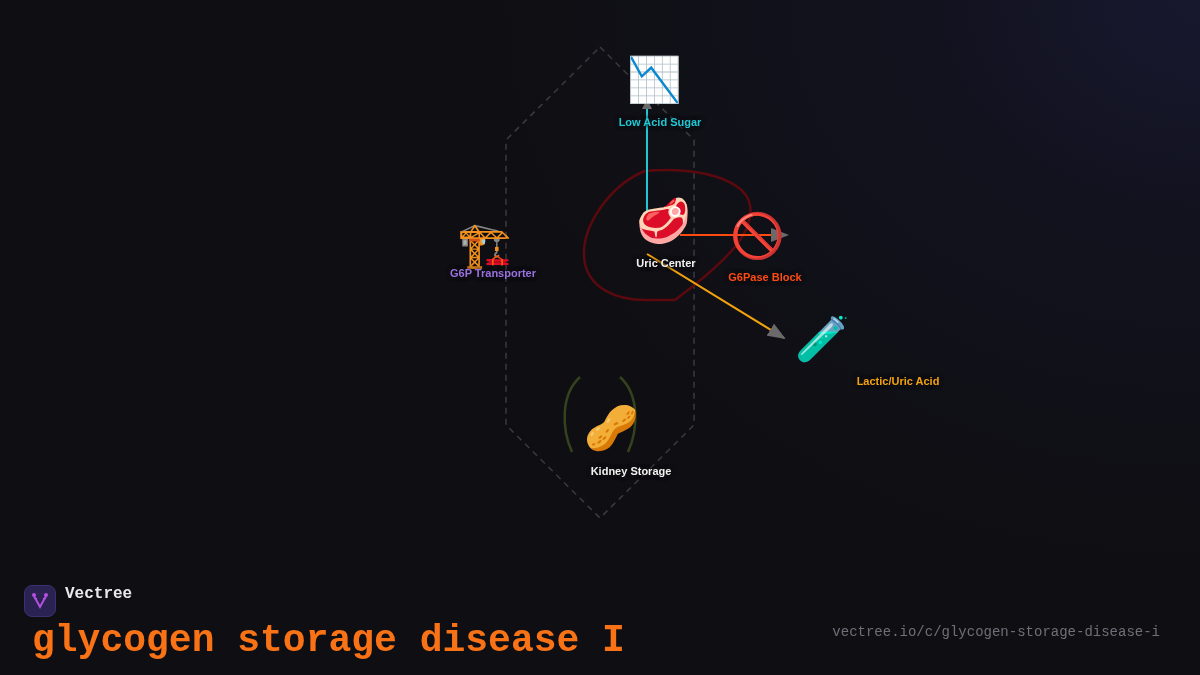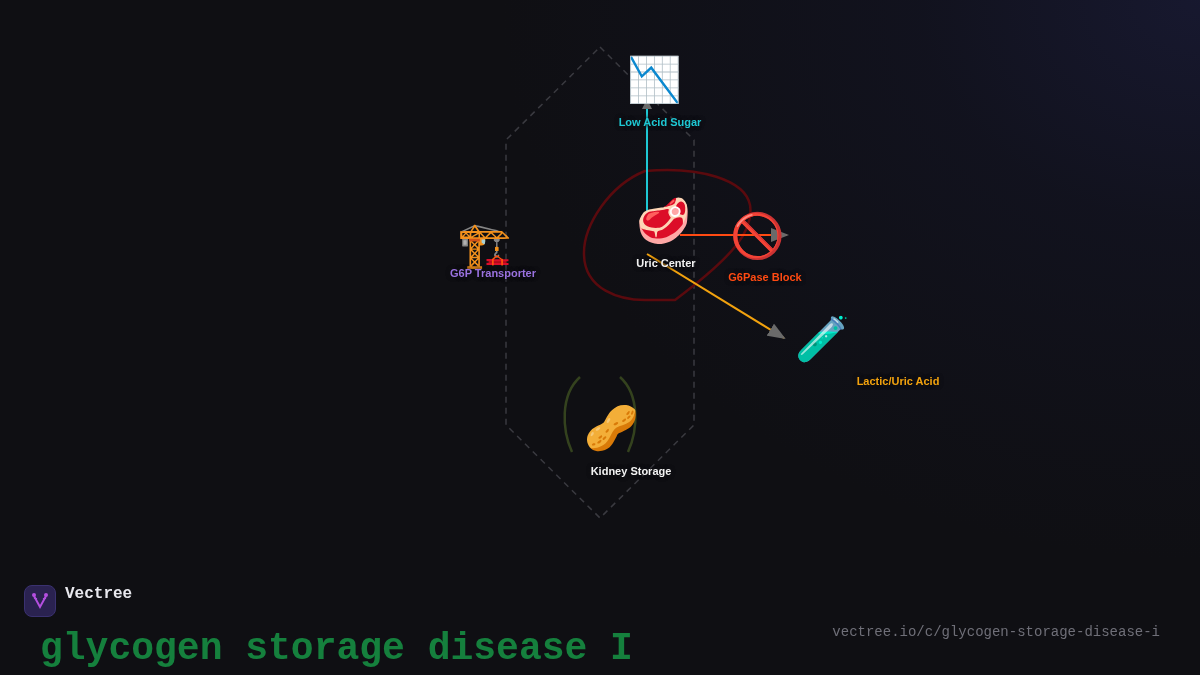--- a/index.html
+++ b/index.html
@@ -29,22 +29,22 @@
     }
     .brand-logo {
       width: 32px; height: 32px; border-radius: 8px; background: #2a2250;
       border: 1px solid #3a3170; box-sizing: border-box;
       display: flex; align-items: center; justify-content: center;
     }
     .brand-name {
       color: #e8e8ee; font-family: "Liberation Mono", monospace; font-weight: bold; font-size: 16px;
     }
     .page-title {
-      position: absolute; left: 24px; top: 610px; margin: 16px;
-      color: #15803d; font-family: "Liberation Mono", monospace; font-weight: bold; font-size: 38px;
+      position: absolute; left: 24px; top: 610px; margin: 8px;
+      color: #f97316; font-family: "Liberation Mono", monospace; font-weight: bold; font-size: 38px;
       letter-spacing: 0px; line-height: 46px;
     }
     .page-url {
       position: absolute; right: 40px; top: 624px;
       color: #6f6f78; font-family: "Liberation Mono", monospace; font-size: 14px;
     }
   </style>
 </head>
 <body>
 

